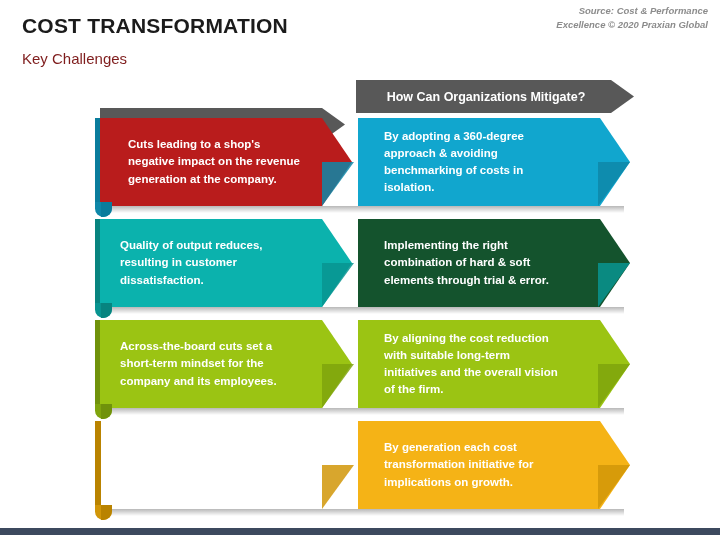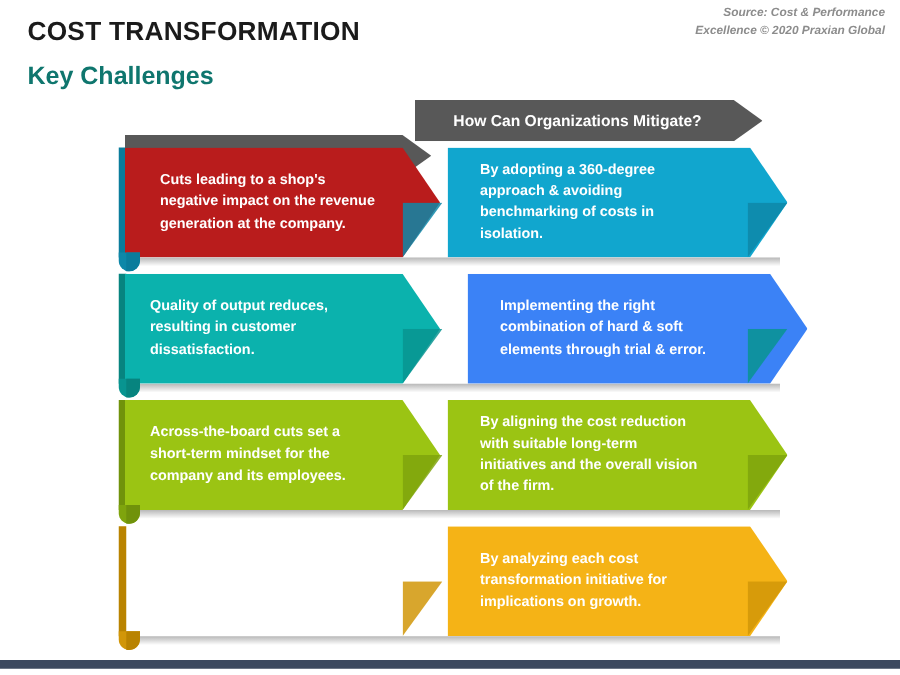--- a/index.html
+++ b/index.html
@@ -13,21 +13,21 @@
   .slide{position:absolute;inset:0;background:#fff;}
 
   
   .title{
     position:absolute;left:22px;top:14px;
     font-size:21px;font-weight:bold;color:#1b1b1b;
     letter-spacing:.2px;line-height:1.1;
   }
   .subtitle{
     position:absolute;left:22px;top:50px;
-    font-size:20px;font-weight:bold;color:#0f766e;
+    font-size:15px;font-weight:normal;color:#7f1d1d;
   }
   .source{
     position:absolute;right:12px;top:4px;
     text-align:right;font-style:italic;font-weight:bold;
     font-size:9.5px;line-height:1.45;color:#8c8c8c;
     white-space:pre-line;
     margin-left:10px;
   }
 
   
@@ -36,21 +36,21 @@
     background:#585858;
     display:flex;align-items:center;justify-content:center;
     color:#ffffff;font-weight:bold;font-size:12.5px;
   }
   .colhead.left{
     left:100px;width:245px;
     clip-path:polygon(0 0, calc(100% - 23px) 0, 100% 50%, calc(100% - 23px) 100%, 0 100%);
     padding-right:16px;box-sizing:border-box;
   }
   .colhead.right{
-    left:332px;width:278px;
+    left:356px;width:278px;
     clip-path:polygon(0 0, calc(100% - 23px) 0, 100% 50%, calc(100% - 23px) 100%, 0 100%);
     padding-right:18px;box-sizing:border-box;
   }
 
   
   .row{position:absolute;left:0;width:720px;height:88px;}
   .row-1{top:118px;}
   .row-2{top:219px;}
   .row-3{top:320px;}
   .row-4{top:421px;}
@@ -139,21 +139,21 @@
     <div class="curl2" style="background: rgb(10, 124, 156);"></div>
   </div>
 
   <div class="row row-2">
     <div class="shadow"></div>
     <div class="edge" style="background: rgb(7, 132, 127);"></div>
     <div class="band left" style="background: rgb(11, 178, 173);">
       <span>Quality of output reduces, resulting in customer dissatisfaction.</span>
     </div>
     <div class="tipshade left" style="background: rgb(8, 148, 144);"></div>
-    <div class="band right" style="background: #3b82f6; margin-left: 16px;">
+    <div class="band right" style="background: #14532d;">
       <span>Implementing the right combination of hard &amp; soft elements through trial &amp; error.</span>
     </div>
     <div class="tipshade right" style="background: rgb(8, 148, 144);"></div>
     <div class="curl" style="background: rgb(8, 148, 144);"></div>
     <div class="curl2" style="background: rgb(7, 132, 127);"></div>
   </div>
 
   <div class="row row-3">
     <div class="shadow"></div>
     <div class="edge" style="background: rgb(112, 146, 11);"></div>
@@ -167,21 +167,21 @@
     <div class="tipshade right" style="background: rgb(127, 164, 13);"></div>
     <div class="curl" style="background: rgb(127, 164, 13);"></div>
     <div class="curl2" style="background: rgb(112, 146, 11);"></div>
   </div>
 
   <div class="row row-4">
     <div class="shadow"></div>
     <div class="edge" style="background: rgb(185, 131, 0);"></div>
     <div class="tipshade left" style="background: rgb(209, 150, 8);"></div>
     <div class="band right" style="background: rgb(245, 179, 22);">
-      <span>By analyzing each cost transformation initiative for implications on growth.</span>
+      <span>By generation each cost transformation initiative for implications on growth.</span>
     </div>
     <div class="tipshade right" style="background: rgb(209, 150, 8);"></div>
     <div class="curl" style="background: rgb(209, 150, 8);"></div>
     <div class="curl2" style="background: rgb(185, 131, 0);"></div>
   </div>
 
   <div class="footerbar" style="background: rgb(60, 73, 94);"></div>
 </div>
 
 </body></html>

